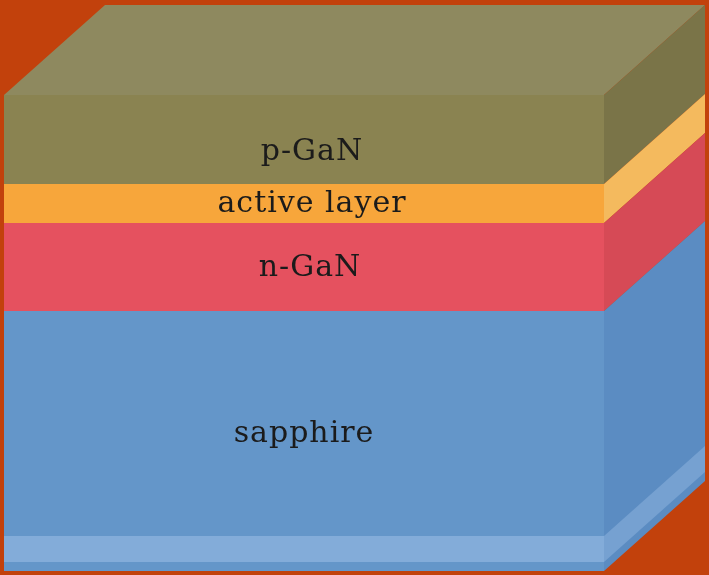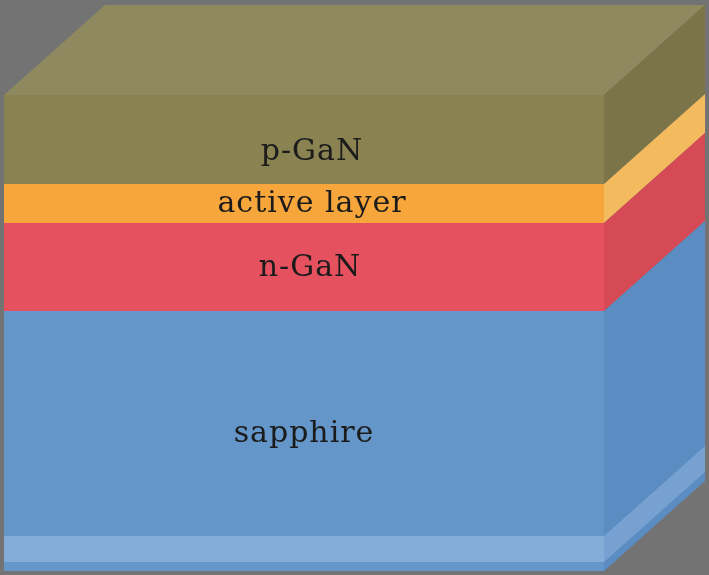--- a/index.html
+++ b/index.html
@@ -5,21 +5,21 @@
   html, body {
     margin: 0;
     padding: 0;
     background: #ffffff;
     font-family: "DejaVu Serif", "Liberation Serif", serif;
   }
   .stage {
     position: relative;
     width: 709px;
     height: 575px;
-    background: #737373;
+    background: #c2410c;
     overflow: hidden;
   }
   svg { display: block; }
   .layer-label {
     font-family: "DejaVu Serif", "Liberation Serif", serif;
     font-size: 30px;
     letter-spacing: 1px;
   }
 </style>
 </head>

